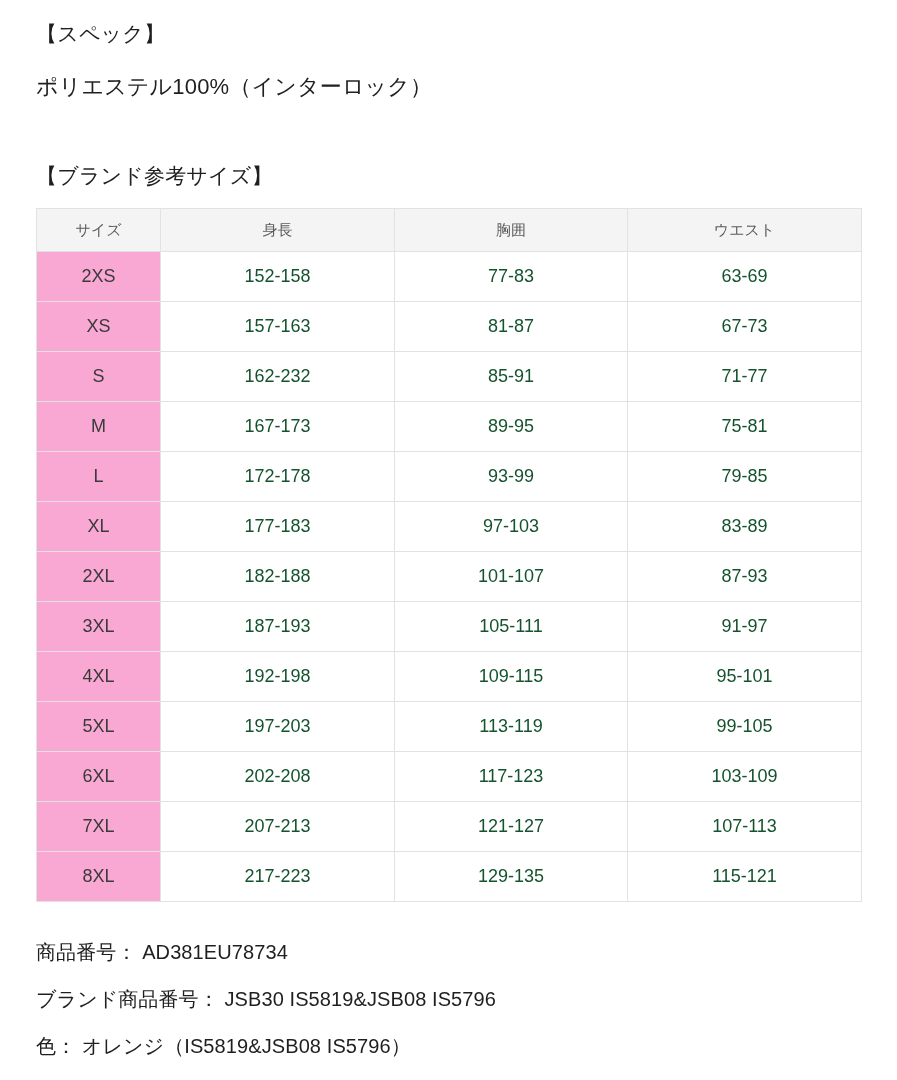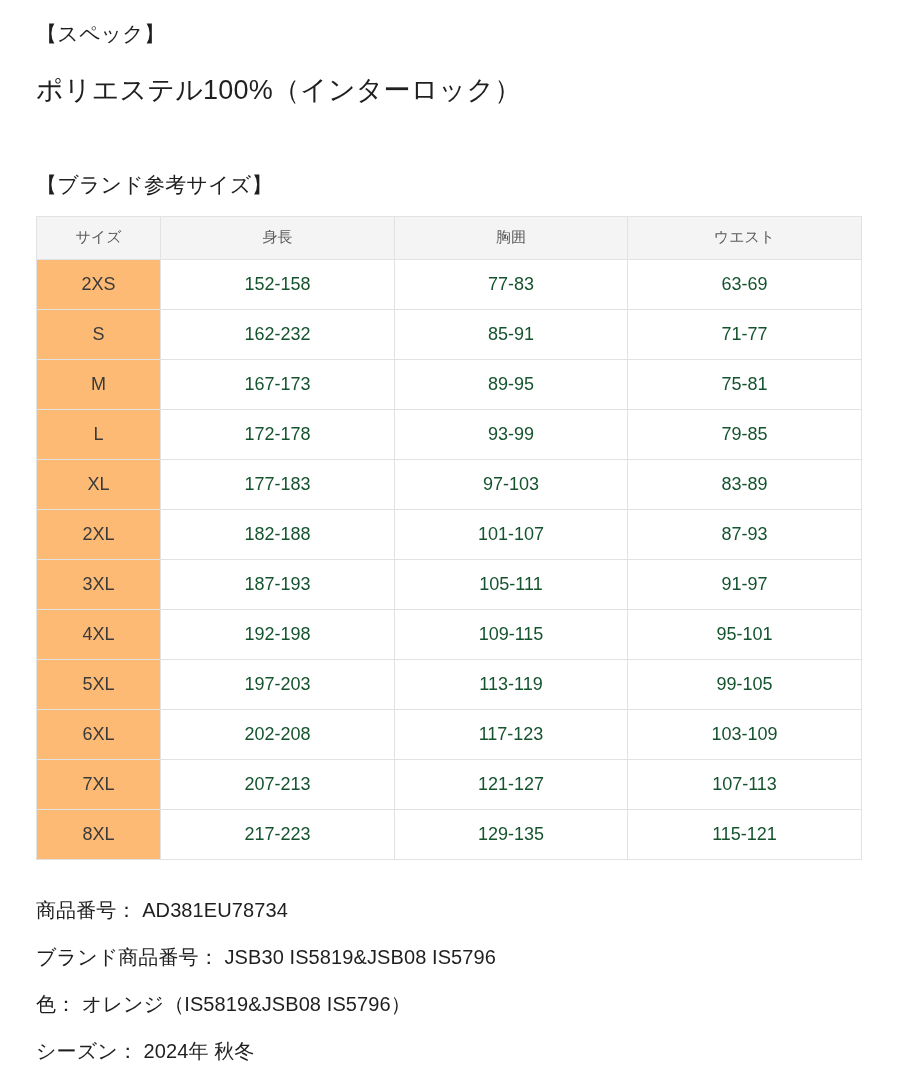--- a/index.html
+++ b/index.html
@@ -20,32 +20,33 @@
     padding: 14px 36px 10px 36px;
   }
   .spec-heading {
     font-size: 21px;
     line-height: 1.55;
     color: #1f1f1f;
     margin: 4px 0 19px 0;
     letter-spacing: 0.2px;
   }
   .spec-text {
-    font-size: 27px;
+    font-size: 22px;
     line-height: 1.55;
     color: #1f1f1f;
     margin: 14px 0 0 0;
     letter-spacing: 0.2px;
   }
   .size-heading {
     font-size: 21px;
     line-height: 1.55;
     color: #1f1f1f;
     margin: 58px 0 14px 0;
     letter-spacing: 0.2px;
+    font-family: Liberation Mono, monospace;
   }
   table.size-table {
     border-collapse: collapse;
     width: 825px;
     table-layout: fixed;
     margin: 0 8px 0 0;
     border-top: 1px solid #e2e2e2;
     border-left: 1px solid #e2e2e2;
   }
   table.size-table th,
@@ -61,21 +62,21 @@
   table.size-table thead th {
     background: #f4f4f4;
     font-size: 15px;
     color: #5a5a5a;
     height: 40px;
   }
   table.size-table tbody td {
     font-size: 18px;
   }
   table.size-table tbody td.col-size {
-    background: #fdba74;
+    background: #f9a8d4;
     color: #3a3a3a;
   }
   col.c1 { width: 124px; }
   col.c2 { width: 234px; }
   col.c3 { width: 233px; }
   col.c4 { width: 234px; }
   .meta {
     margin-top: 38px;
   }
   .meta-line {
@@ -117,20 +118,26 @@
       </tr>
     </thead>
     <tbody>
       <tr>
         <td class="col-size">2XS</td>
         <td>152-158</td>
         <td>77-83</td>
         <td>63-69</td>
       </tr>
       <tr>
+        <td class="col-size">XS</td>
+        <td>157-163</td>
+        <td>81-87</td>
+        <td>67-73</td>
+      </tr>
+      <tr>
         <td class="col-size">S</td>
         <td>162-232</td>
         <td>85-91</td>
         <td>71-77</td>
       </tr>
       <tr>
         <td class="col-size">M</td>
         <td>167-173</td>
         <td>89-95</td>
         <td>75-81</td>

